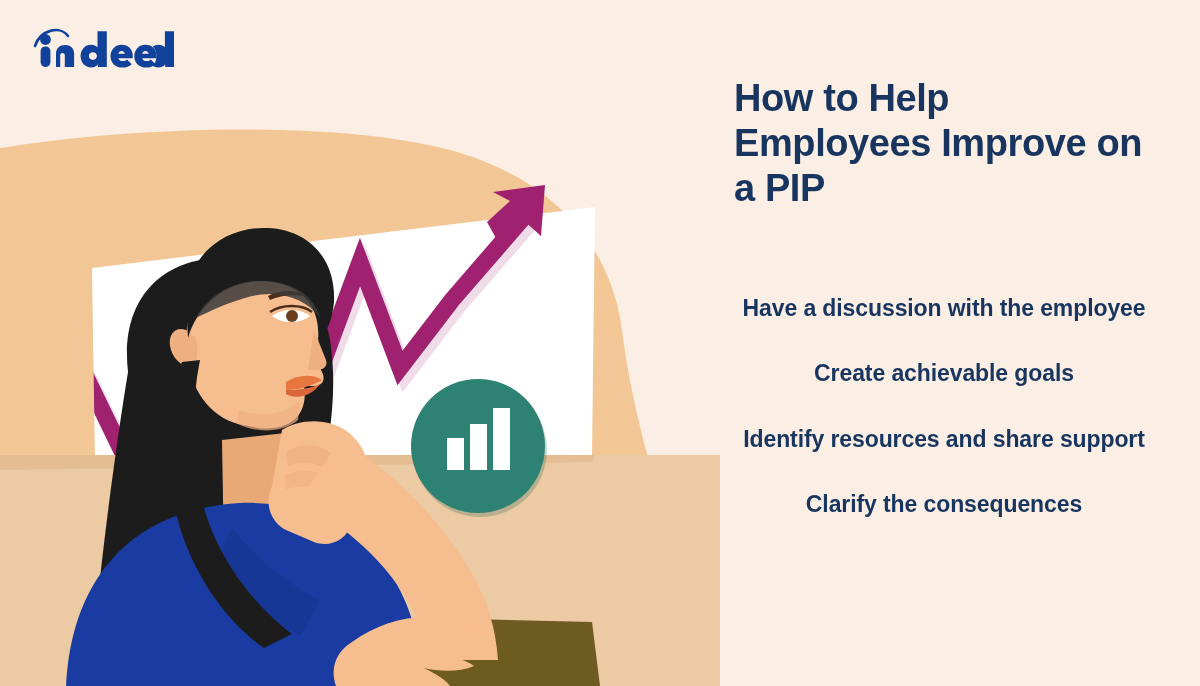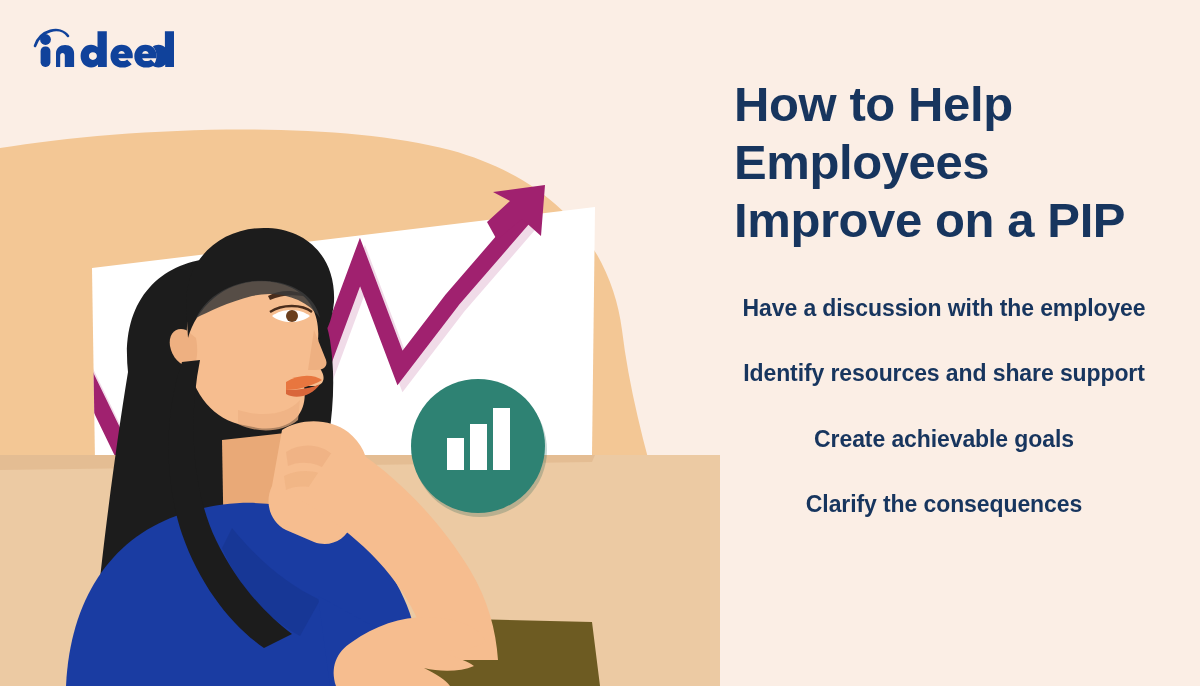--- a/index.html
+++ b/index.html
@@ -62,21 +62,21 @@
     height: 686px;
   }
 
   .headline {
     position: absolute;
     left: 0;
     top: 76px;
     width: 420px;
     margin: 0;
     font-family: "Liberation Sans", sans-serif;
-    font-size: 49px;
+    font-size: 38px;
     line-height: 1.18;
     font-weight: 700;
     letter-spacing: -0.4px;
     color: #17355e;
   }
 
   .bullet-list {
     position: absolute;
     left: 0;
     top: 292px;
@@ -305,20 +305,20 @@
       </g>
     </svg>
   </div>
 
   <div class="content-panel">
 
     <h1 class="headline">How to Help Employees Improve on a PIP</h1>
 
     <ul class="bullet-list">
       <li class="bullet-item">Have a discussion with the employee</li>
+      <li class="bullet-item">Create achievable goals</li>
       <li class="bullet-item">Identify resources and share support</li>
-      <li class="bullet-item">Create achievable goals</li>
       <li class="bullet-item">Clarify the consequences</li>
     </ul>
 
   </div>
 
 </div>
 
 </body></html>

